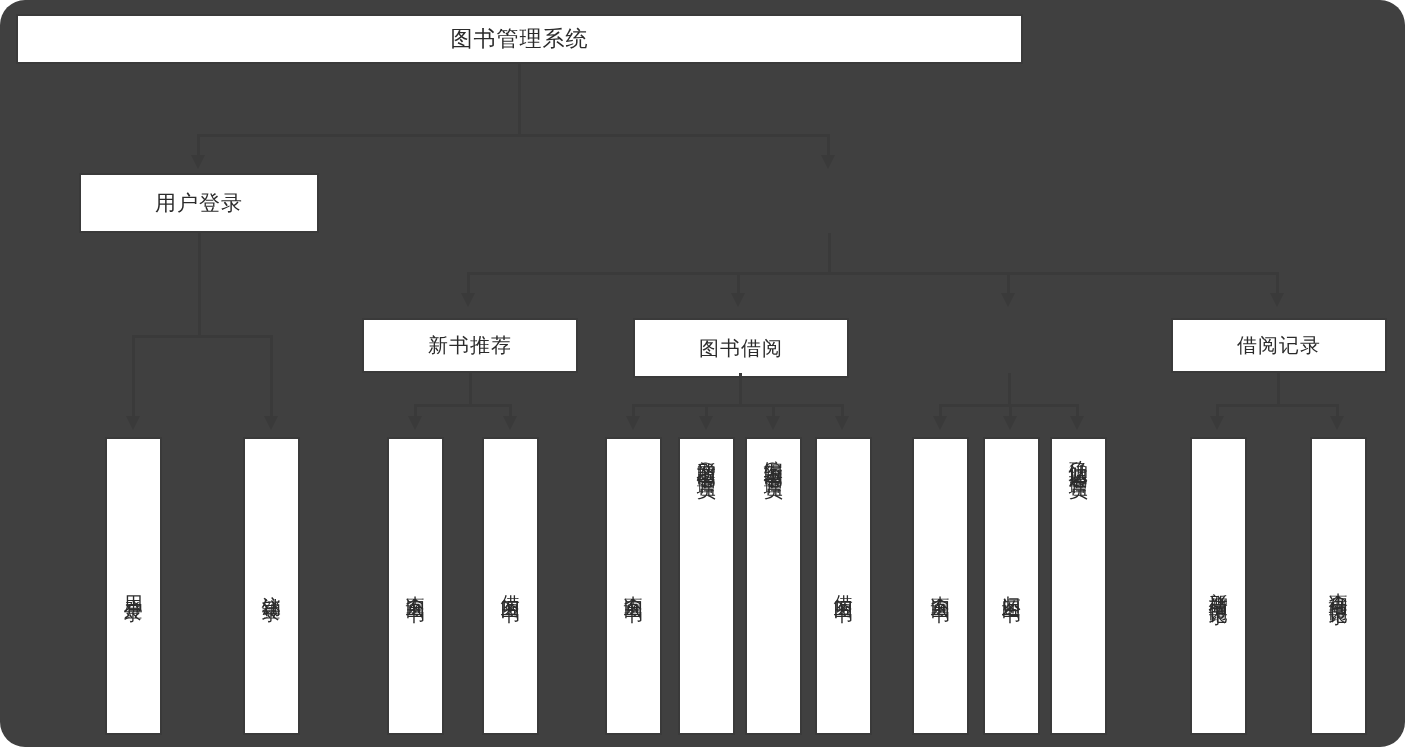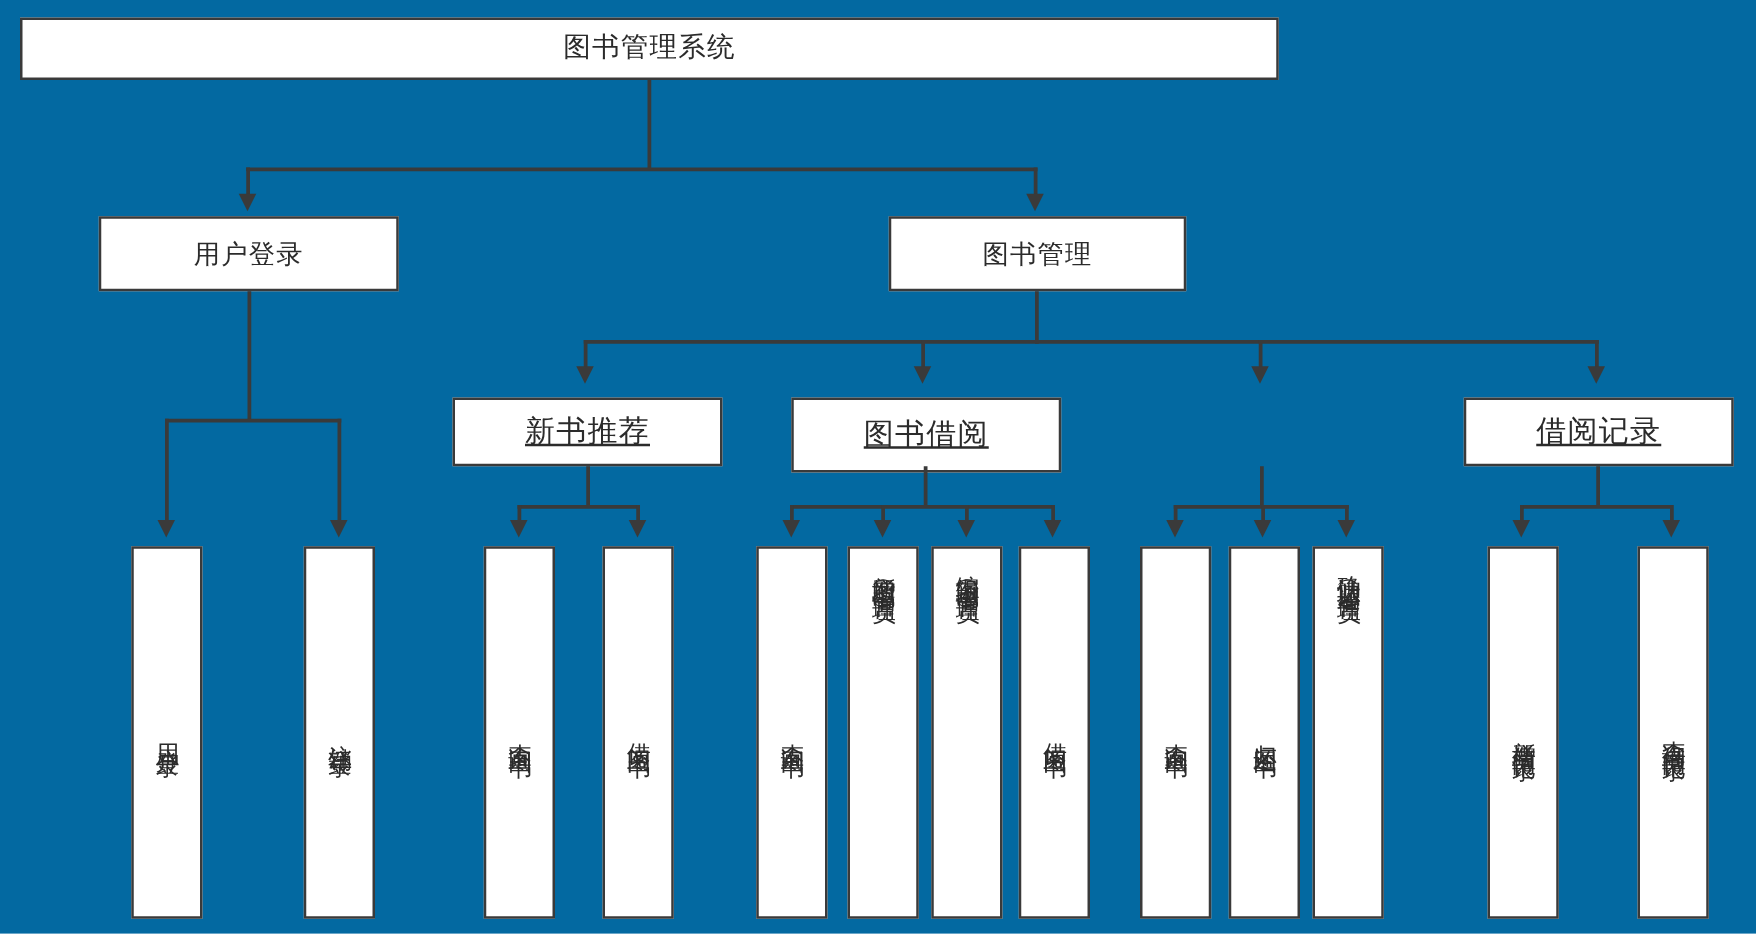--- a/index.html
+++ b/index.html
@@ -9,22 +9,23 @@
     background: #ffffff;
   }
   body {
     font-family: "DejaVu Sans", "Liberation Sans", sans-serif;
     color: #2b2b2b;
   }
   #canvas {
     position: relative;
     width: 1405px;
     height: 747px;
-    background: #0369a1;
+    background: #404040;
     overflow: hidden;
+    border-radius: 25px;
   }
   
   .node {
     position: absolute;
     box-sizing: border-box;
     border: 2px solid #3a3a3a;
     background: #ffffff;
     display: flex;
     align-items: center;
     justify-content: center;
@@ -33,21 +34,21 @@
   .node .label {
     font-size: 21px;
     line-height: 1.15;
     letter-spacing: 1px;
     color: #2b2b2b;
     white-space: nowrap;
   }
   
   .node.root .label { font-size: 22px; }
   .node.level1 .label { font-size: 21px; }
-  .node.level2 .label { font-size: 24px; text-decoration: underline; }
+  .node.level2 .label { font-size: 20px; }
 
   
   .node.leaf {
     border-width: 2px;
     align-items: flex-start;
     justify-content: center;
     padding-top: 6px;
   }
   .node.leaf .label {
     writing-mode: vertical-rl;
@@ -106,23 +107,20 @@
   <div class="vline" style="left:197px; top:134px; width:3px; height:24px;"></div>
   <div class="arrow" style="left:191px; top:155px;"></div>
 
   <div class="vline" style="left:827px; top:134px; width:3px; height:24px;"></div>
   <div class="arrow" style="left:821px; top:155px;"></div>
 
   <div class="node level1" style="left:79px; top:173px; width:240px; height:60px;">
     <span class="label">用户登录</span>
   </div>
 
-  <div class="node level1" style="left:711px; top:173px; width:238px; height:60px;">
-    <span class="label">图书管理</span>
-  </div>
 
   <div class="vline" style="left:198px; top:233px; width:3px; height:104px;"></div>
   <div class="hline" style="left:132px; top:335px; width:141px; height:3px;"></div>
   <div class="vline" style="left:132px; top:335px; width:3px; height:84px;"></div>
   <div class="arrow" style="left:126px; top:416px;"></div>
   <div class="vline" style="left:270px; top:335px; width:3px; height:84px;"></div>
   <div class="arrow" style="left:264px; top:416px;"></div>
 
   <div class="vline" style="left:828px; top:233px; width:3px; height:42px;"></div>
   <div class="hline" style="left:467px; top:272px; width:812px; height:3px;"></div>

